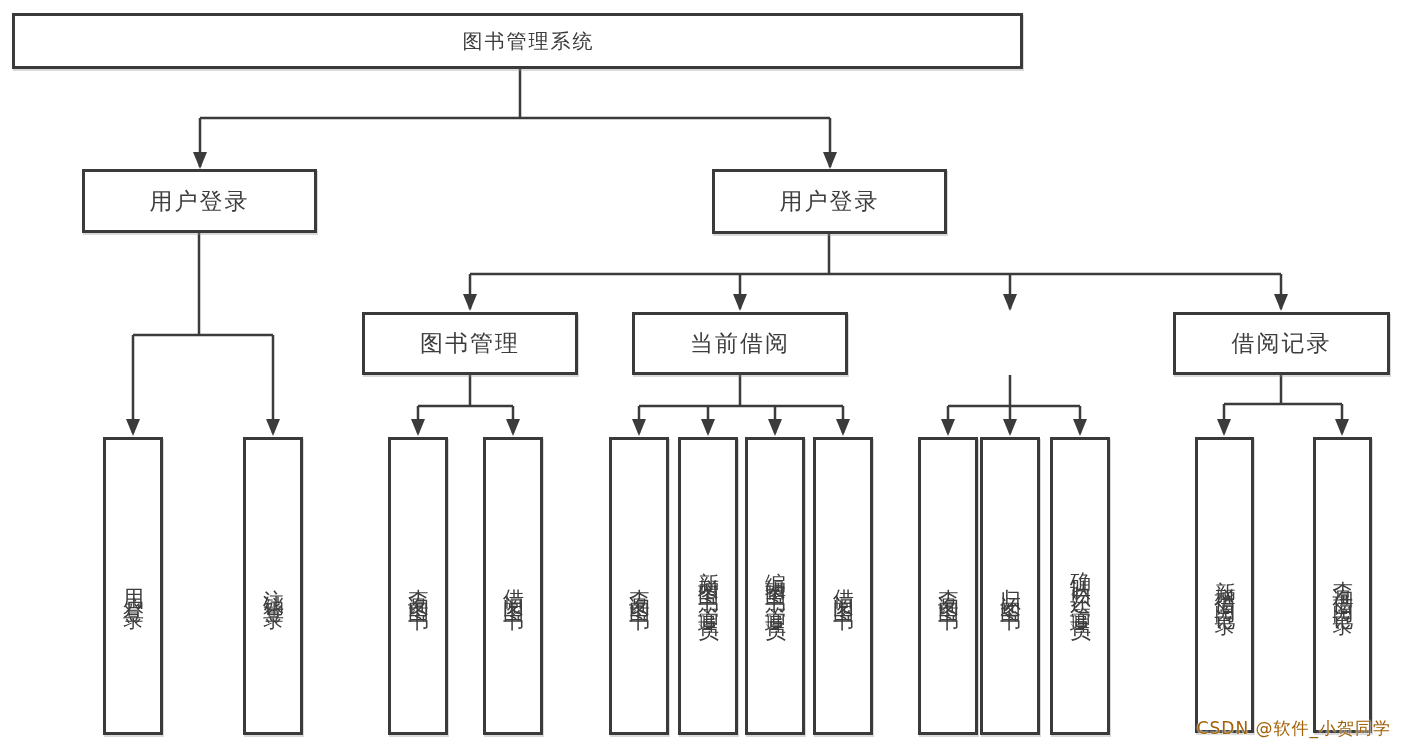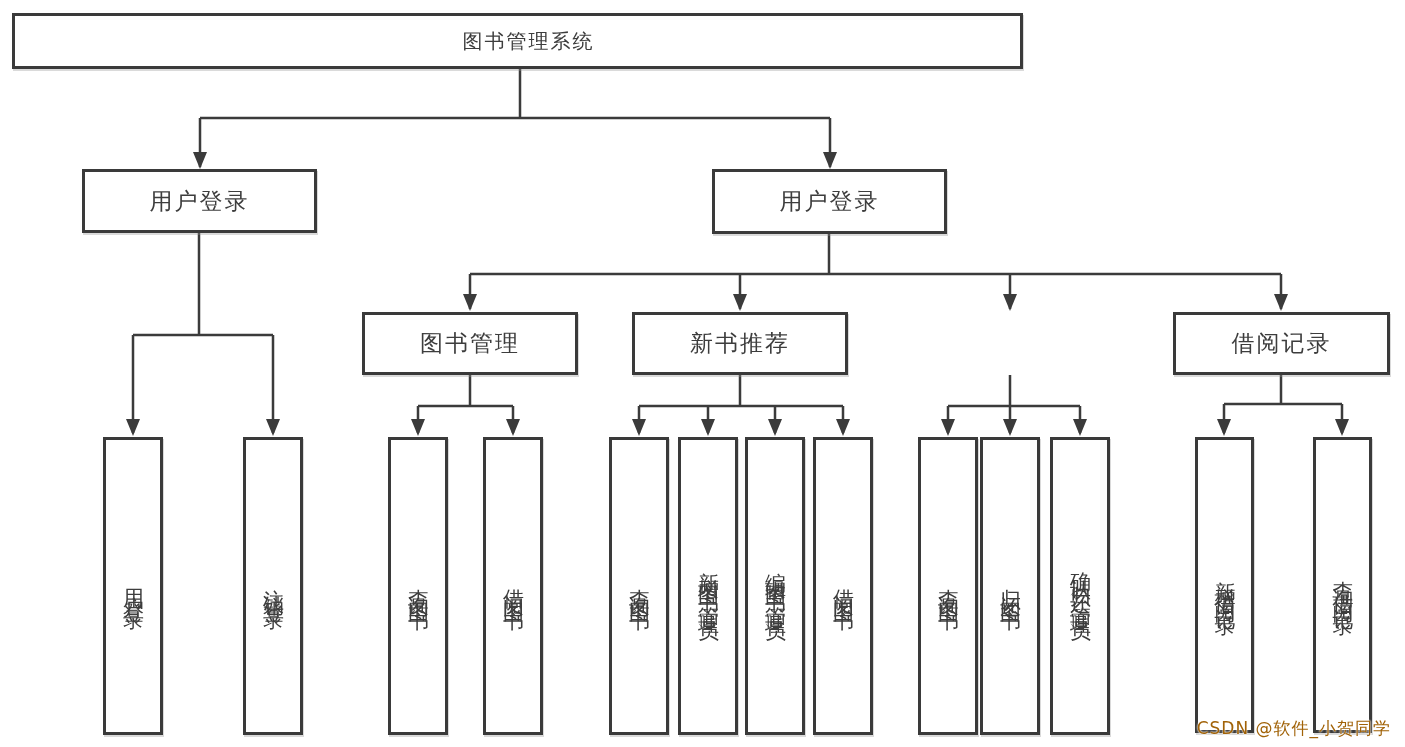--- a/index.html
+++ b/index.html
@@ -58,21 +58,21 @@
     <span class="lbl">用户登录</span>
   </div>
   <div class="node h" style="left:712px;top:169px;width:235px;height:65px">
     <span class="lbl">用户登录</span>
   </div>
 
   <div class="node h" style="left:362px;top:312px;width:216px;height:63px">
     <span class="lbl">图书管理</span>
   </div>
   <div class="node h" style="left:632px;top:312px;width:216px;height:63px">
-    <span class="lbl">新书推荐</span>
+    <span class="lbl">当前借阅</span>
   </div>
   <div class="node h" style="left:1173px;top:312px;width:217px;height:63px">
     <span class="lbl">借阅记录</span>
   </div>
 
   <div class="node v" style="left:103px;top:437px;width:60px;height:298px">
     <span class="lbl">用户登录</span>
   </div>
   <div class="node v" style="left:243px;top:437px;width:60px;height:298px">
     <span class="lbl">注销登录</span>

